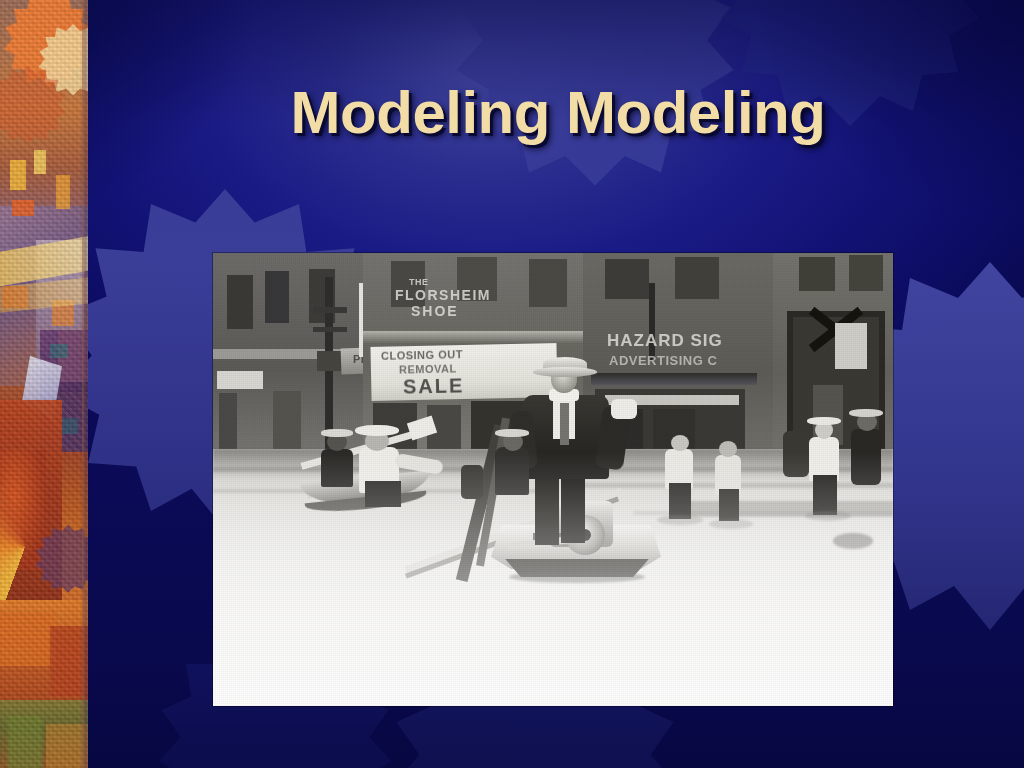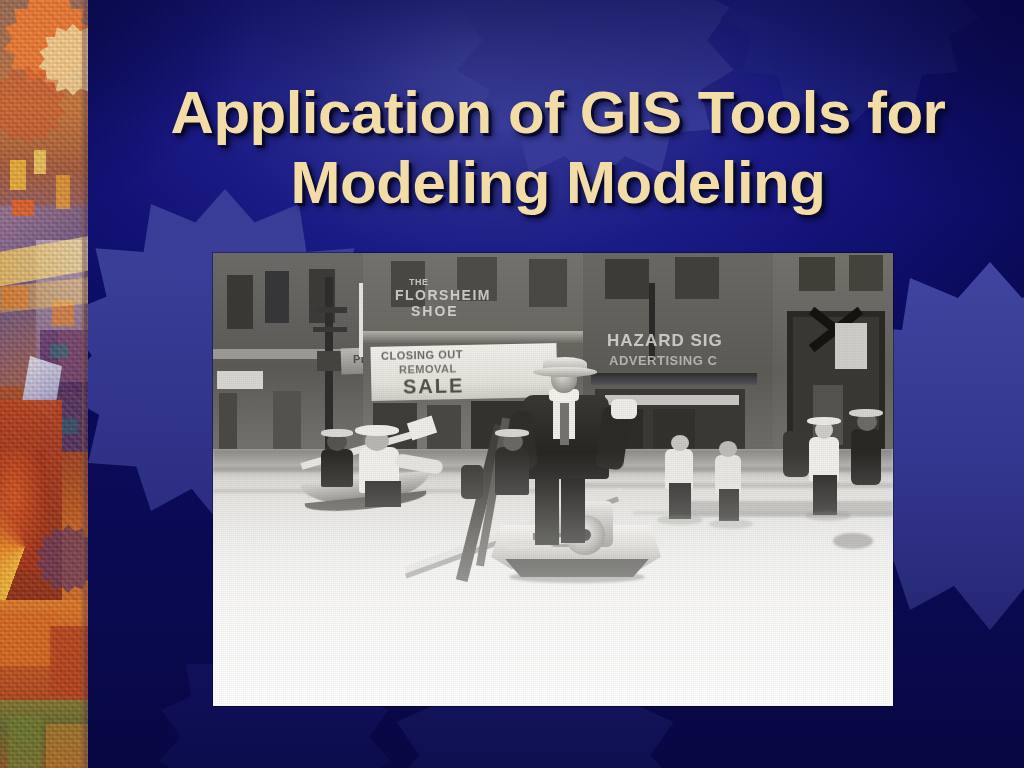--- a/index.html
+++ b/index.html
@@ -217,21 +217,20 @@
     <div class="art-l" style="left:0;top:0;width:88px;height:768px;opacity:0.30;
       background-image:
         repeating-linear-gradient(0deg, rgba(0,0,0,0.22) 0 2px, rgba(255,255,255,0.10) 2px 4px),
         repeating-linear-gradient(90deg, rgba(0,0,0,0.14) 0 2px, rgba(255,255,255,0.06) 2px 4px);"></div>
     <div class="art-l" style="left:0;top:0;width:88px;height:768px;opacity:0.22;
       background-image:repeating-linear-gradient(45deg, rgba(255,255,255,0.16) 0 3px, rgba(0,0,0,0.14) 3px 6px);"></div>
     <div id="strip-edge"></div>
   </div>
 
   <div id="title">
-    <span class="line">Application of GIS Tools for</span>
     <span class="line">Modeling Modeling</span>
   </div>
 
   <div id="photo">
     <div class="scene">
 
       <div class="pf" style="left:0;top:0;width:680px;height:200px;background:#8c8c8a;"></div>
 
       <div class="pf blur1" style="left:0;top:0;width:150px;height:210px;
         background:linear-gradient(180deg,#6d6c68 0%,#5c5b57 55%,#7a7975 100%);"></div>

